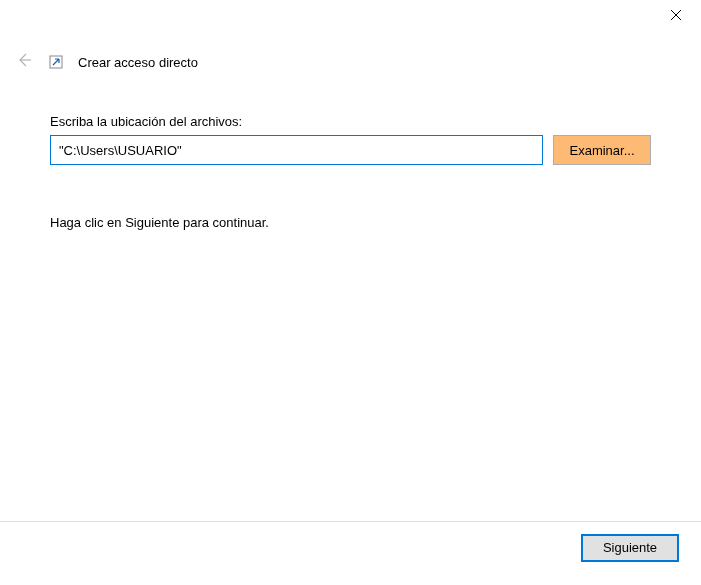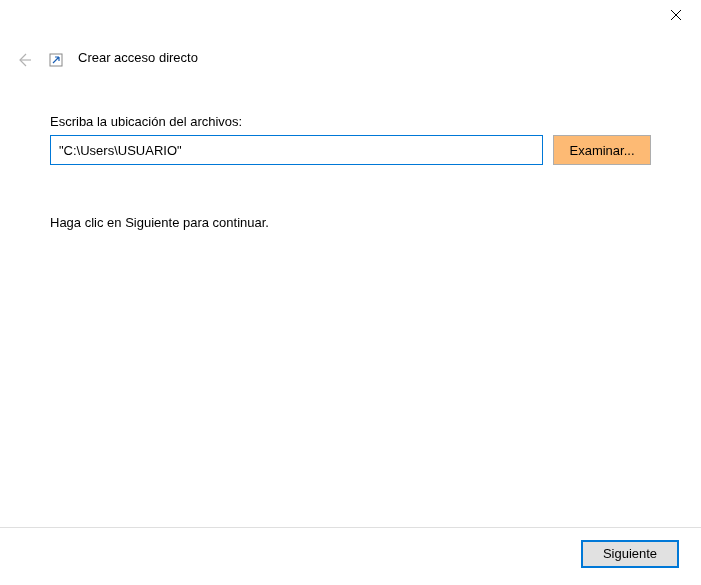--- a/index.html
+++ b/index.html
@@ -30,21 +30,21 @@
       display: flex;
       align-items: center;
       justify-content: center;
     }
     .close-btn svg {
       width: 12px;
       height: 12px;
     }
     .header-row {
       display: flex;
-      align-items: flex-start;
+      align-items: flex-end;
       padding: 18px 0 0 14px;
       gap: 14px;
     }
     .back-arrow {
       width: 20px;
       height: 20px;
       display: flex;
       align-items: center;
       justify-content: center;
       opacity: 0.45;
@@ -113,21 +113,21 @@
       font-size: 13px;
       font-family: inherit;
       cursor: pointer;
     }
     .continue-text {
       font-size: 13px;
       color: #000000;
     }
     .footer {
       position: absolute;
-      bottom: 6px;
+      bottom: 12px;
       left: 0;
       right: 0;
       height: 52px;
       border-top: 1px solid #dfdfdf;
       display: flex;
       justify-content: flex-end;
       align-items: center;
       padding-right: 22px;
       gap: 8px;
     }

